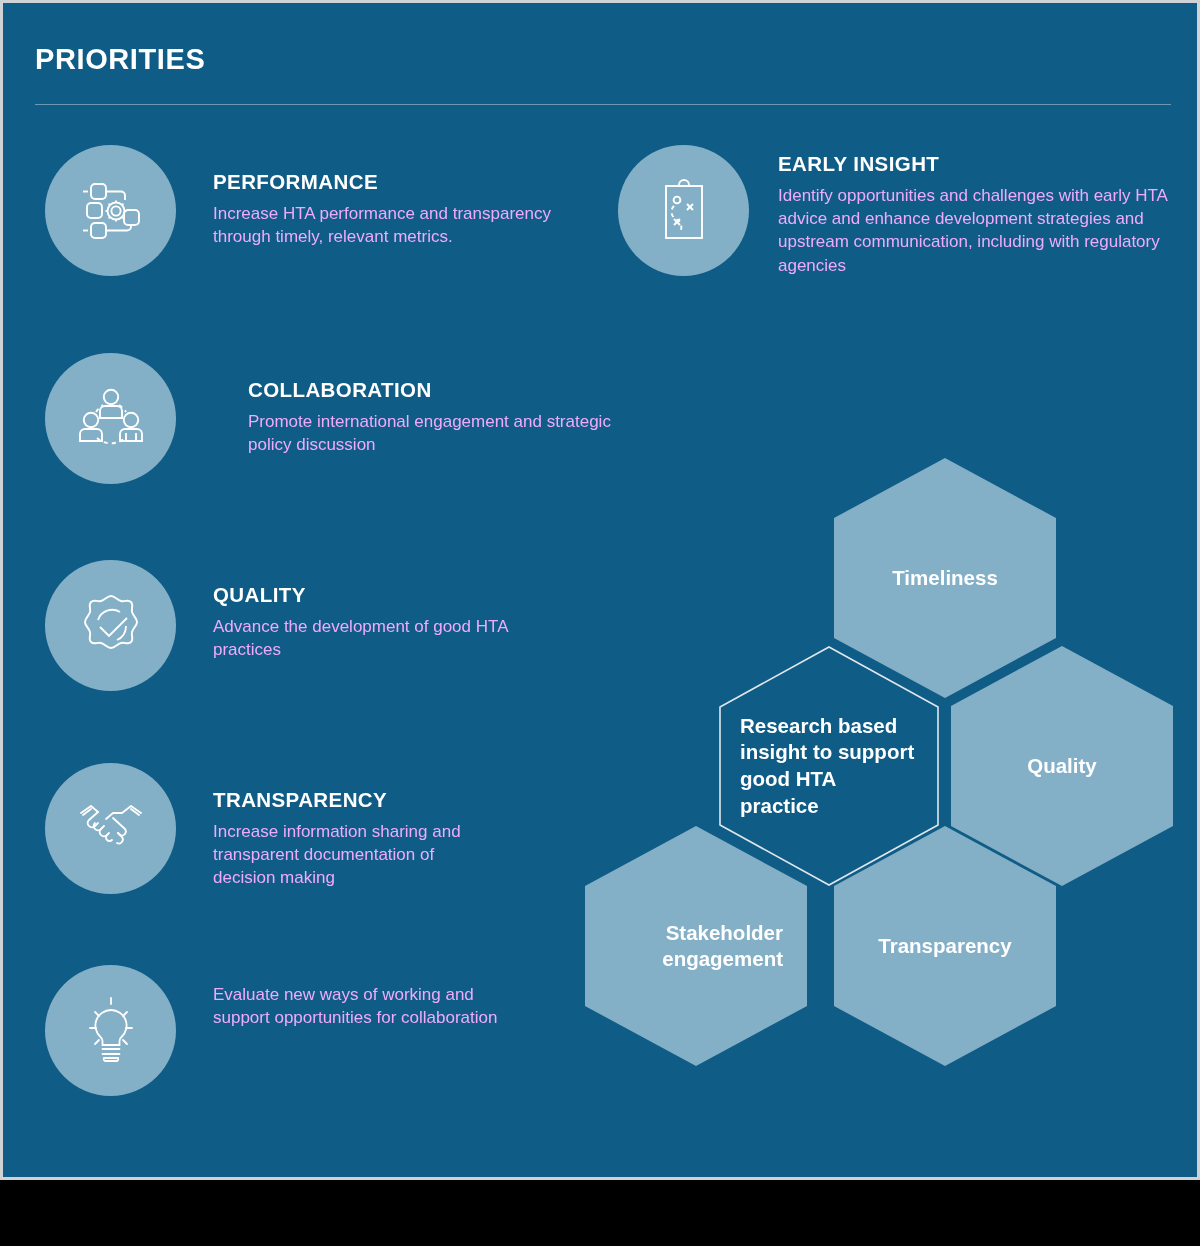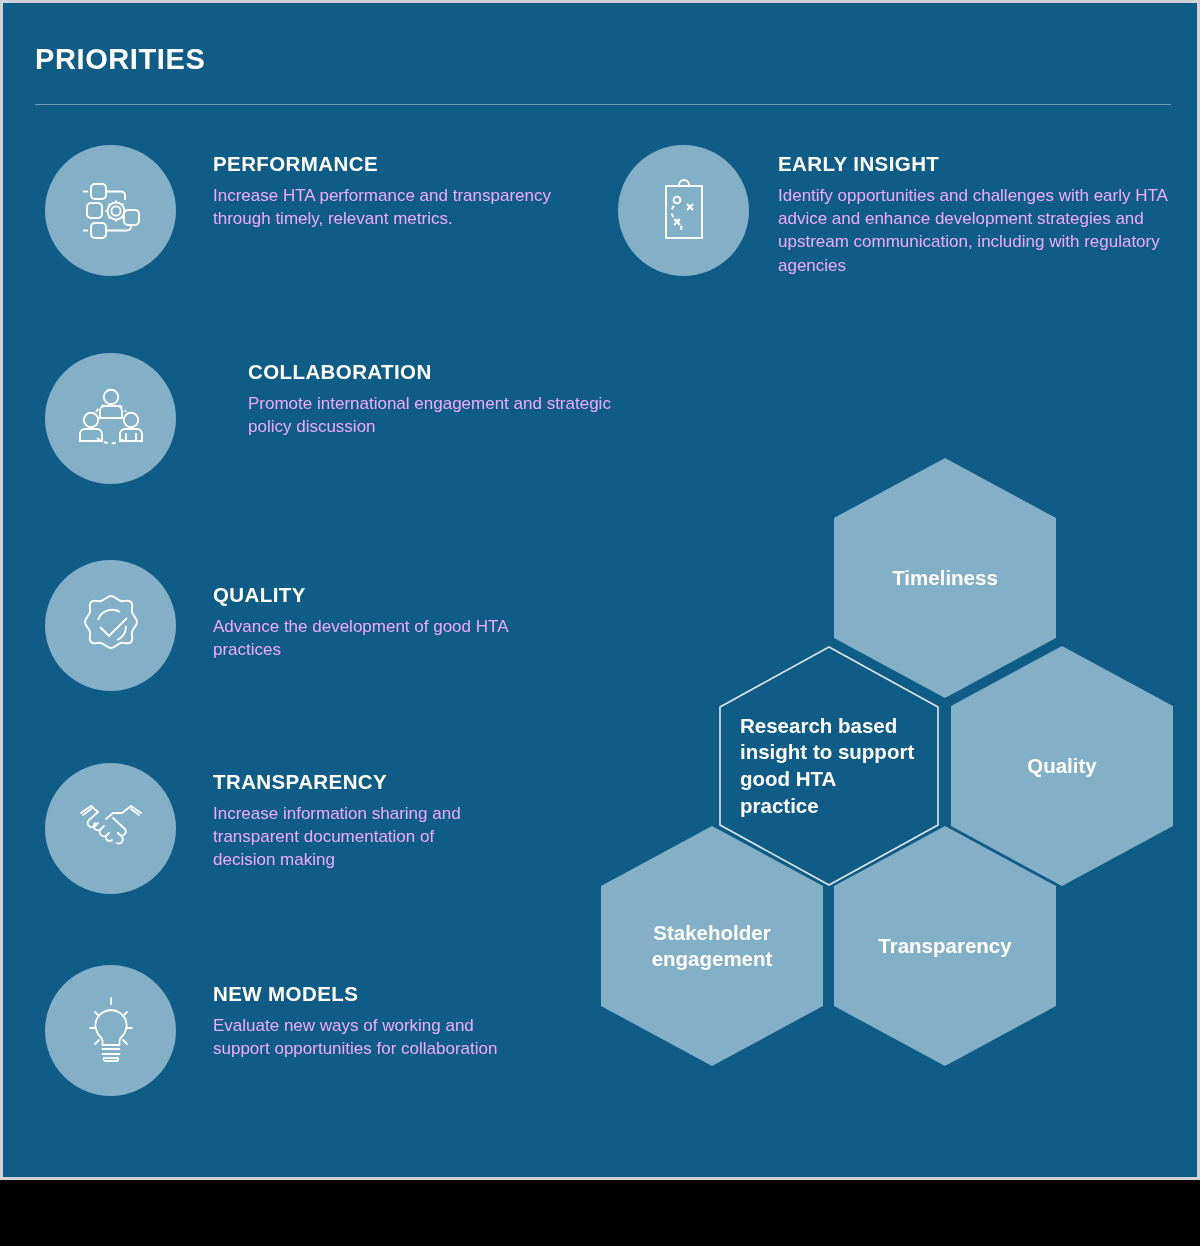--- a/index.html
+++ b/index.html
@@ -68,21 +68,21 @@
     border-radius: 50%;
     background: #84B0C7;
     display: flex;
     align-items: center;
     justify-content: center;
   }
   .pr-icon svg { display: block; }
   .pr-text {
     position: absolute;
     left: 168px;
-    top: 8px;
+    top: 26px;
   }
   .pr-head {
     font-size: 20.5px;
     font-weight: bold;
     color: #ffffff;
     letter-spacing: 0.4px;
     margin: 0 0 8px 0;
     line-height: 1.1;
   }
   .pr-body {
@@ -159,21 +159,21 @@
     padding: 0 22px;
     line-height: 1.3;
   }
 
   
   #hex-process     { left: 128px; top: 8px; }
   #hex-timeliness  { left: 361px; top: 0; }
   #hex-collabreg   { left: 12px;  top: 188px; }
   #hex-center      { left: 245px; top: 188px; }
   #hex-quality     { left: 478px; top: 188px; }
-  #hex-stakeholder { left: 128px; top: 368px; }
+  #hex-stakeholder { left: 112px; top: 368px; text-align: right; }
   #hex-transp      { left: 361px; top: 368px; }
 
   
 </style>
 </head>
 <body>
 
 <div id="canvas">
   <div id="panel">
 
@@ -304,21 +304,20 @@
           <line x1="39" y1="6" x2="39" y2="12"></line>
           <line x1="18" y1="36" x2="24" y2="36"></line>
           <line x1="54" y1="36" x2="60" y2="36"></line>
           <line x1="23" y1="20" x2="27" y2="24"></line>
           <line x1="55" y1="20" x2="51" y2="24"></line>
           <line x1="23" y1="52" x2="27" y2="48"></line>
           <line x1="55" y1="52" x2="51" y2="48"></line>
         </svg>
       </div>
       <div class="pr-text">
-        <div class="pr-head">NEW MODELS</div>
         <div class="pr-body">Evaluate new ways of working and support opportunities for collaboration</div>
       </div>
     </div>
 
     <div id="hex-cluster">
 
 
       <div class="hex" id="hex-timeliness">
         <span class="hex-label">Timeliness</span>
       </div>

